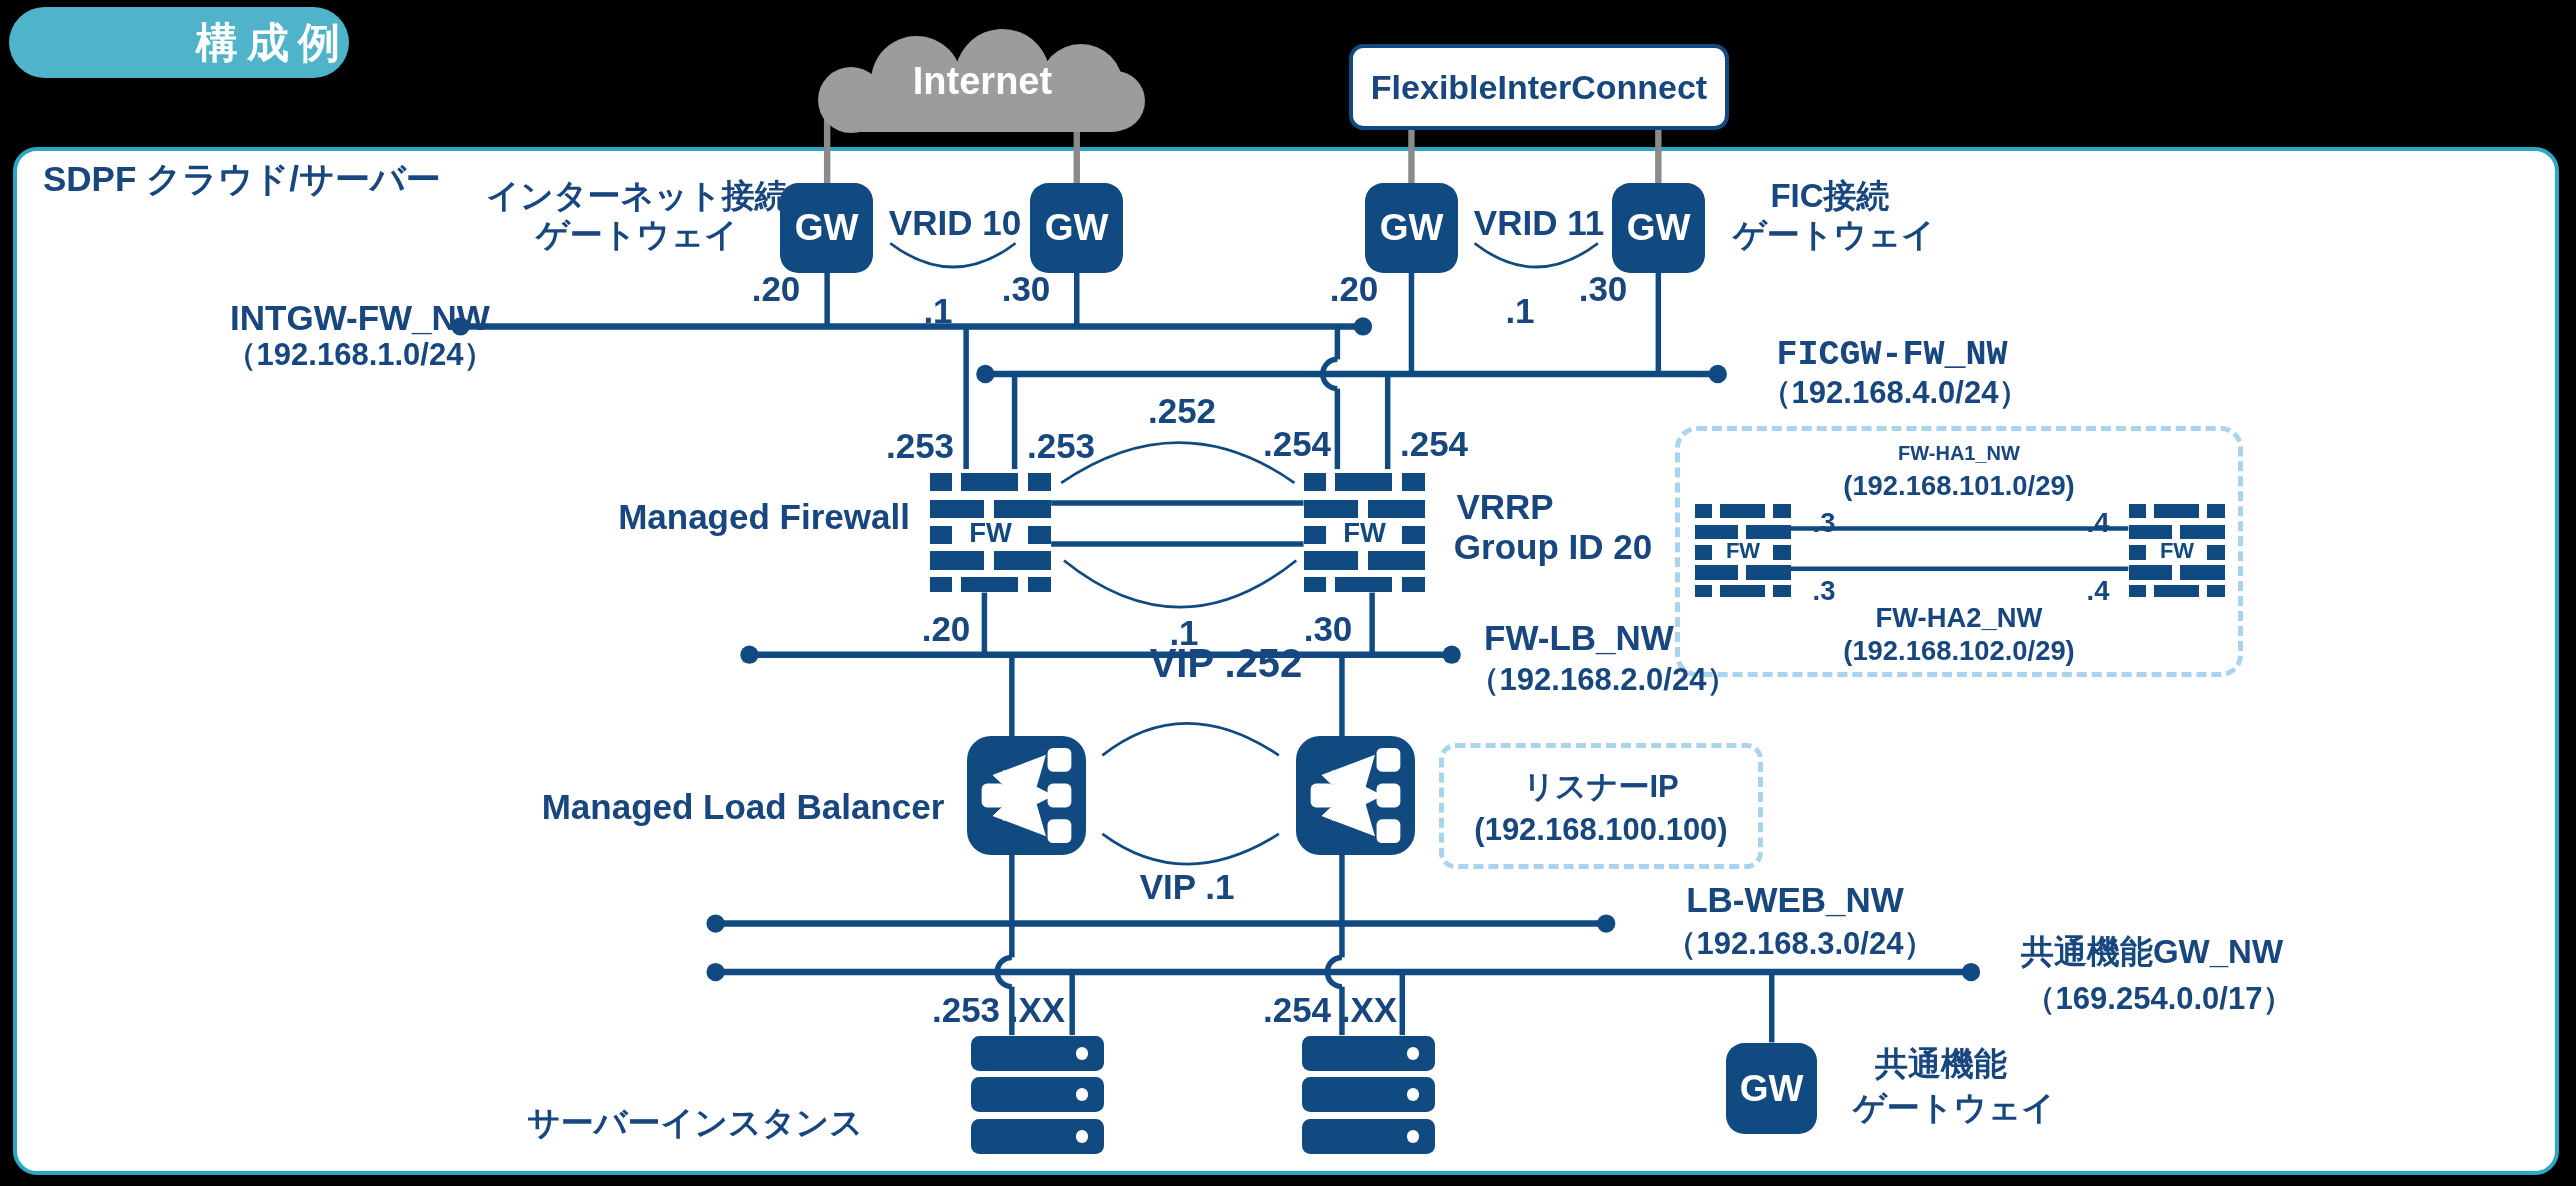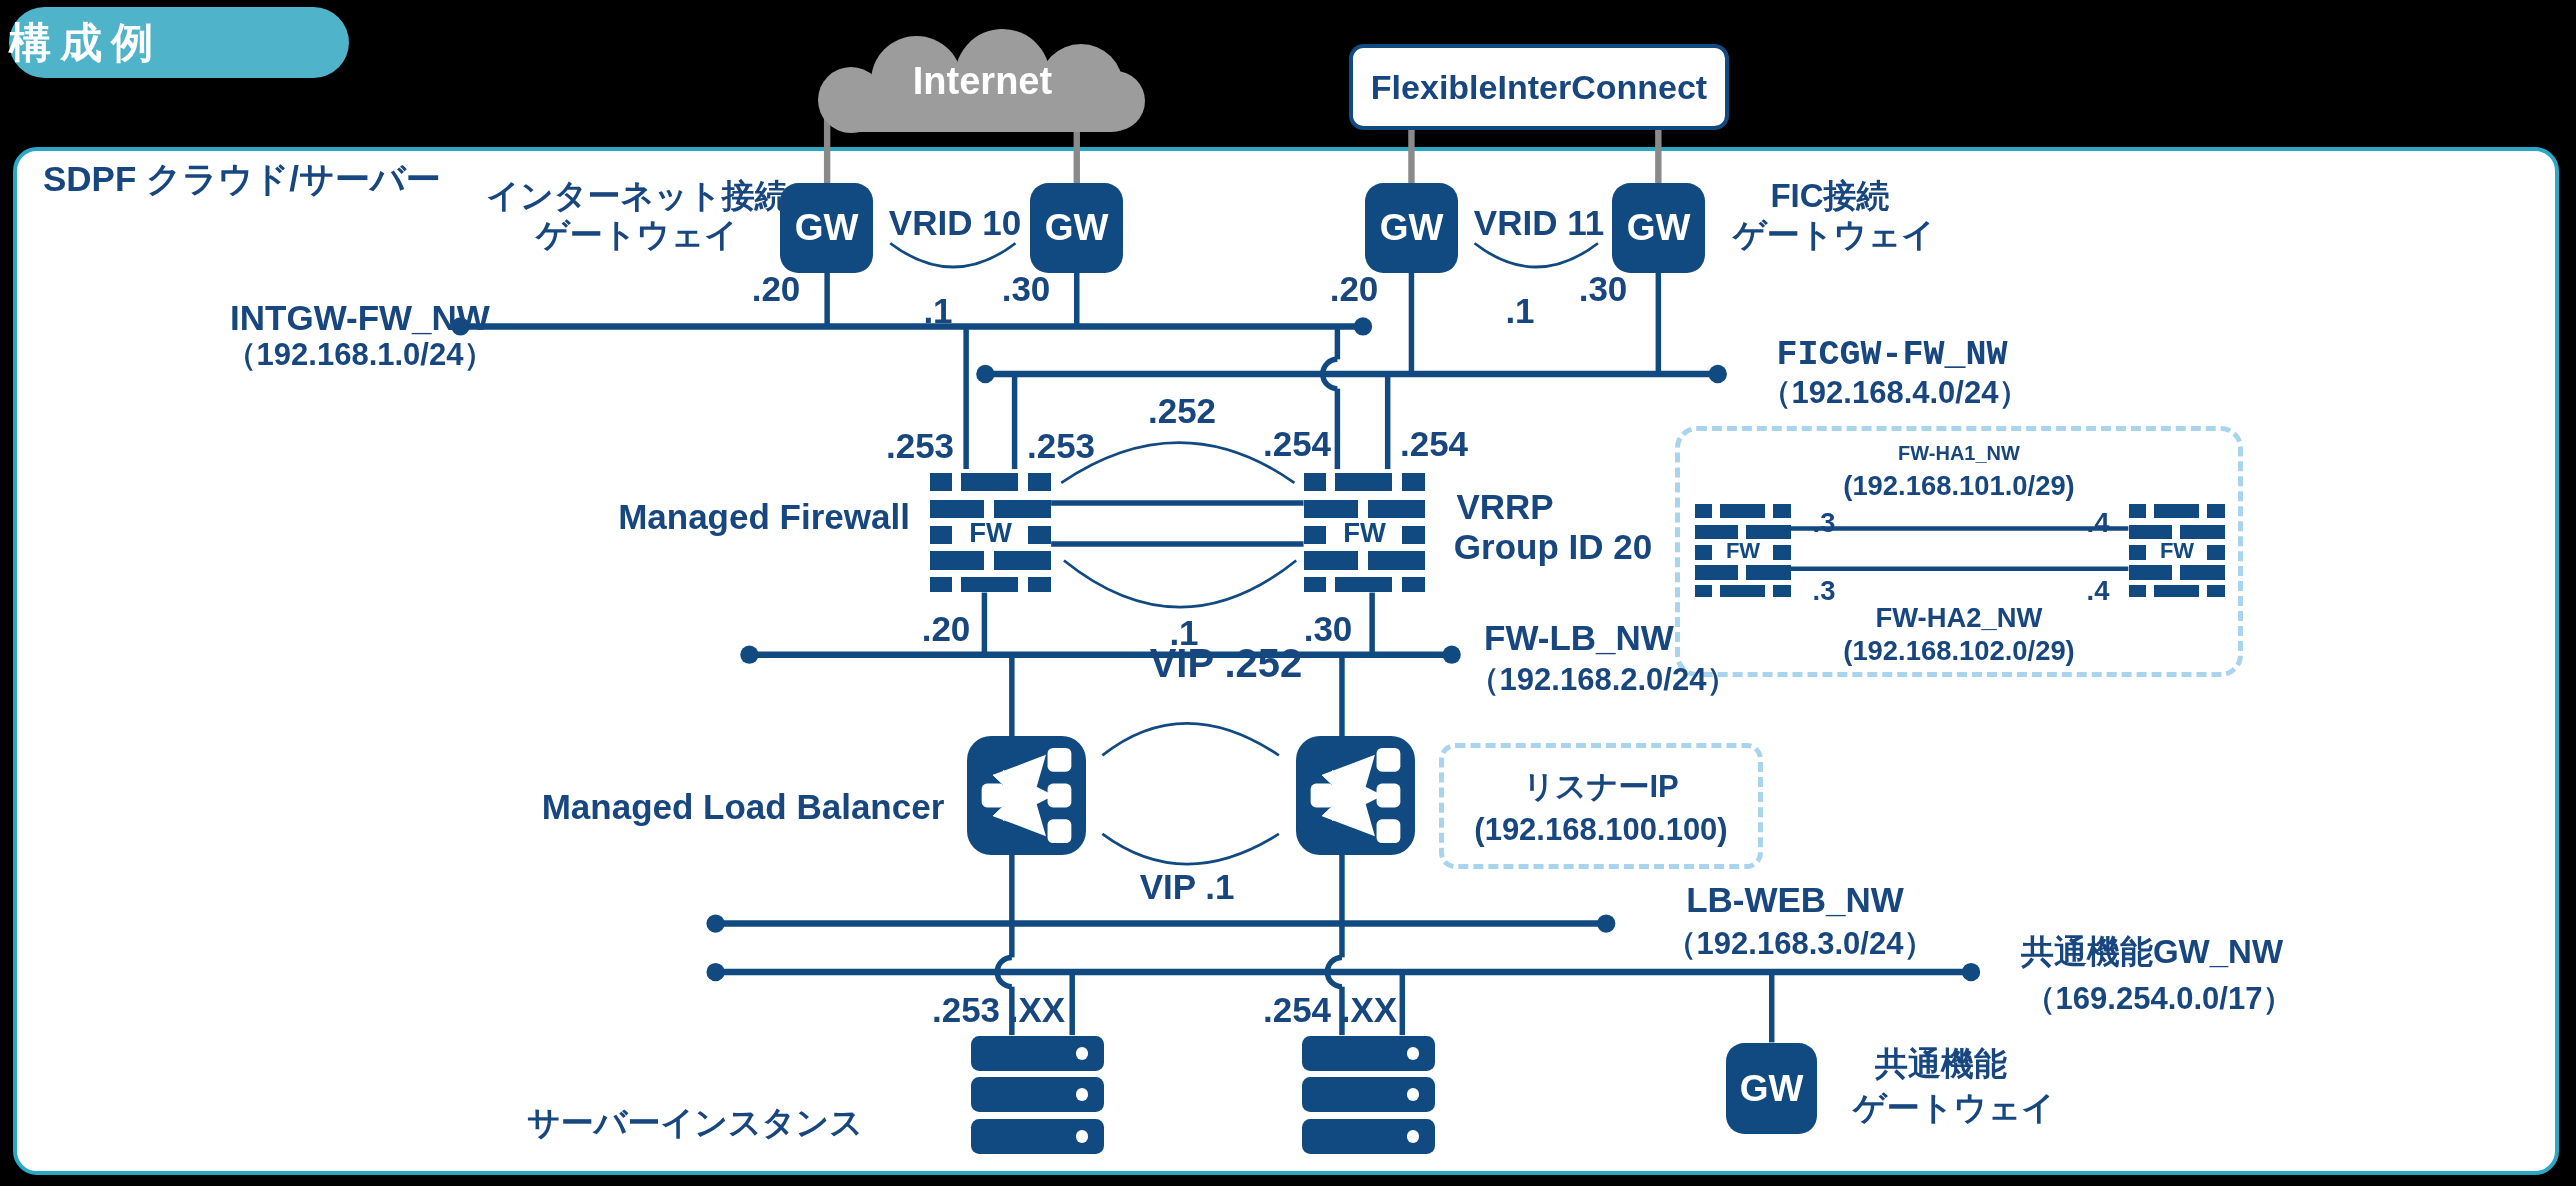--- a/index.html
+++ b/index.html
@@ -10,21 +10,21 @@
     --dash:#A9D4EE;
     --cloud:#9C9C9C;
     --stem:#8A8A8A;
   }
   html,body{margin:0;padding:0;background:#000;}
   .stage{position:relative;width:2576px;height:1186px;background:#000;overflow:hidden;
          font-family:"Liberation Sans","DejaVu Sans",sans-serif;font-weight:700;}
   .mainbox{position:absolute;left:12.8px;top:147px;width:2546px;height:1028px;
            background:#fff;border:4.6px solid var(--teal);border-radius:24px;box-sizing:border-box;}
   .badge{position:absolute;left:9.1px;top:7.3px;width:340px;height:71px;border-radius:36px;
-         background:var(--badge);display:flex;align-items:center;justify-content:flex-start;
+         background:var(--badge);display:flex;align-items:center;justify-content:flex-end;
          color:#fff;font-size:42px;letter-spacing:9.1px;}
   .region-label{position:absolute;left:43px;top:156px;font-size:35px;color:var(--navy-text);white-space:nowrap;}
   svg.wires{position:absolute;left:0;top:0;z-index:3;}
   .lbl{position:absolute;z-index:6;color:var(--navy-text);white-space:nowrap;
        transform:translate(-50%,-55%);text-align:center;}
   
   .cloud{position:absolute;left:818px;top:29px;width:329px;height:102px;z-index:4;}
   .cloud .p{position:absolute;background:var(--cloud);border-radius:50%;}
   .cloud .base{position:absolute;left:7.3px;top:46px;width:315px;height:57px;background:var(--cloud);border-radius:31px;}
   .cloud .txt{position:absolute;left:0;top:31px;width:100%;text-align:center;color:#fff;font-size:38px;}

